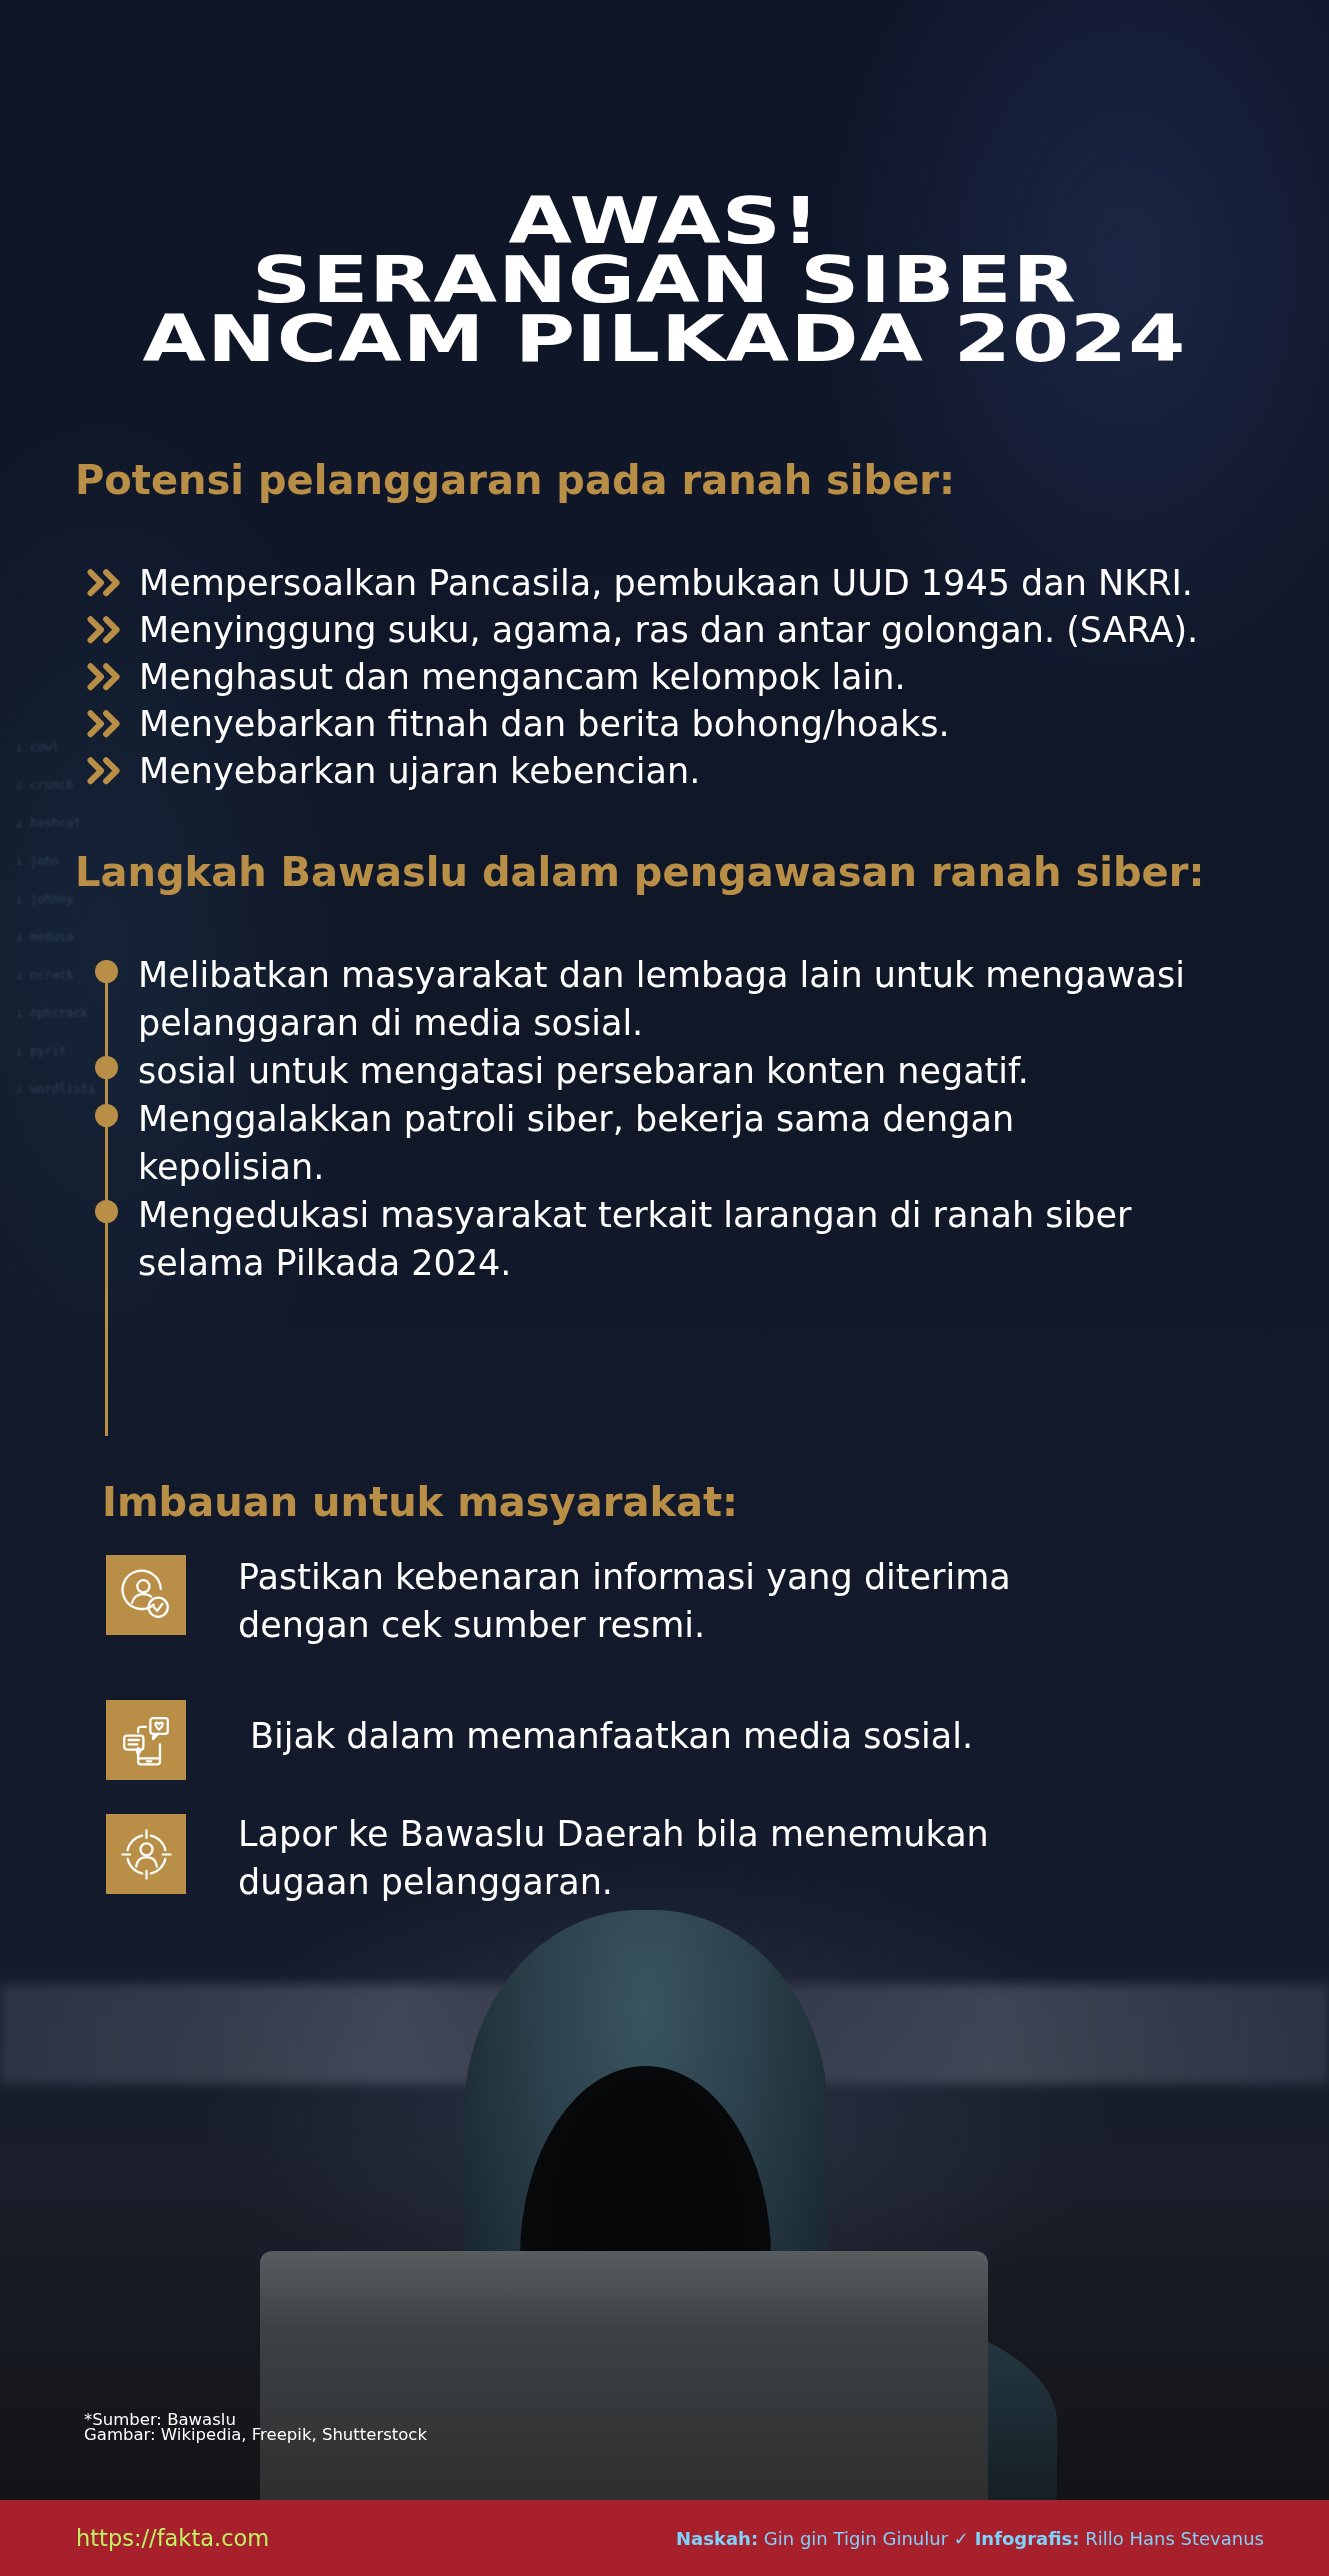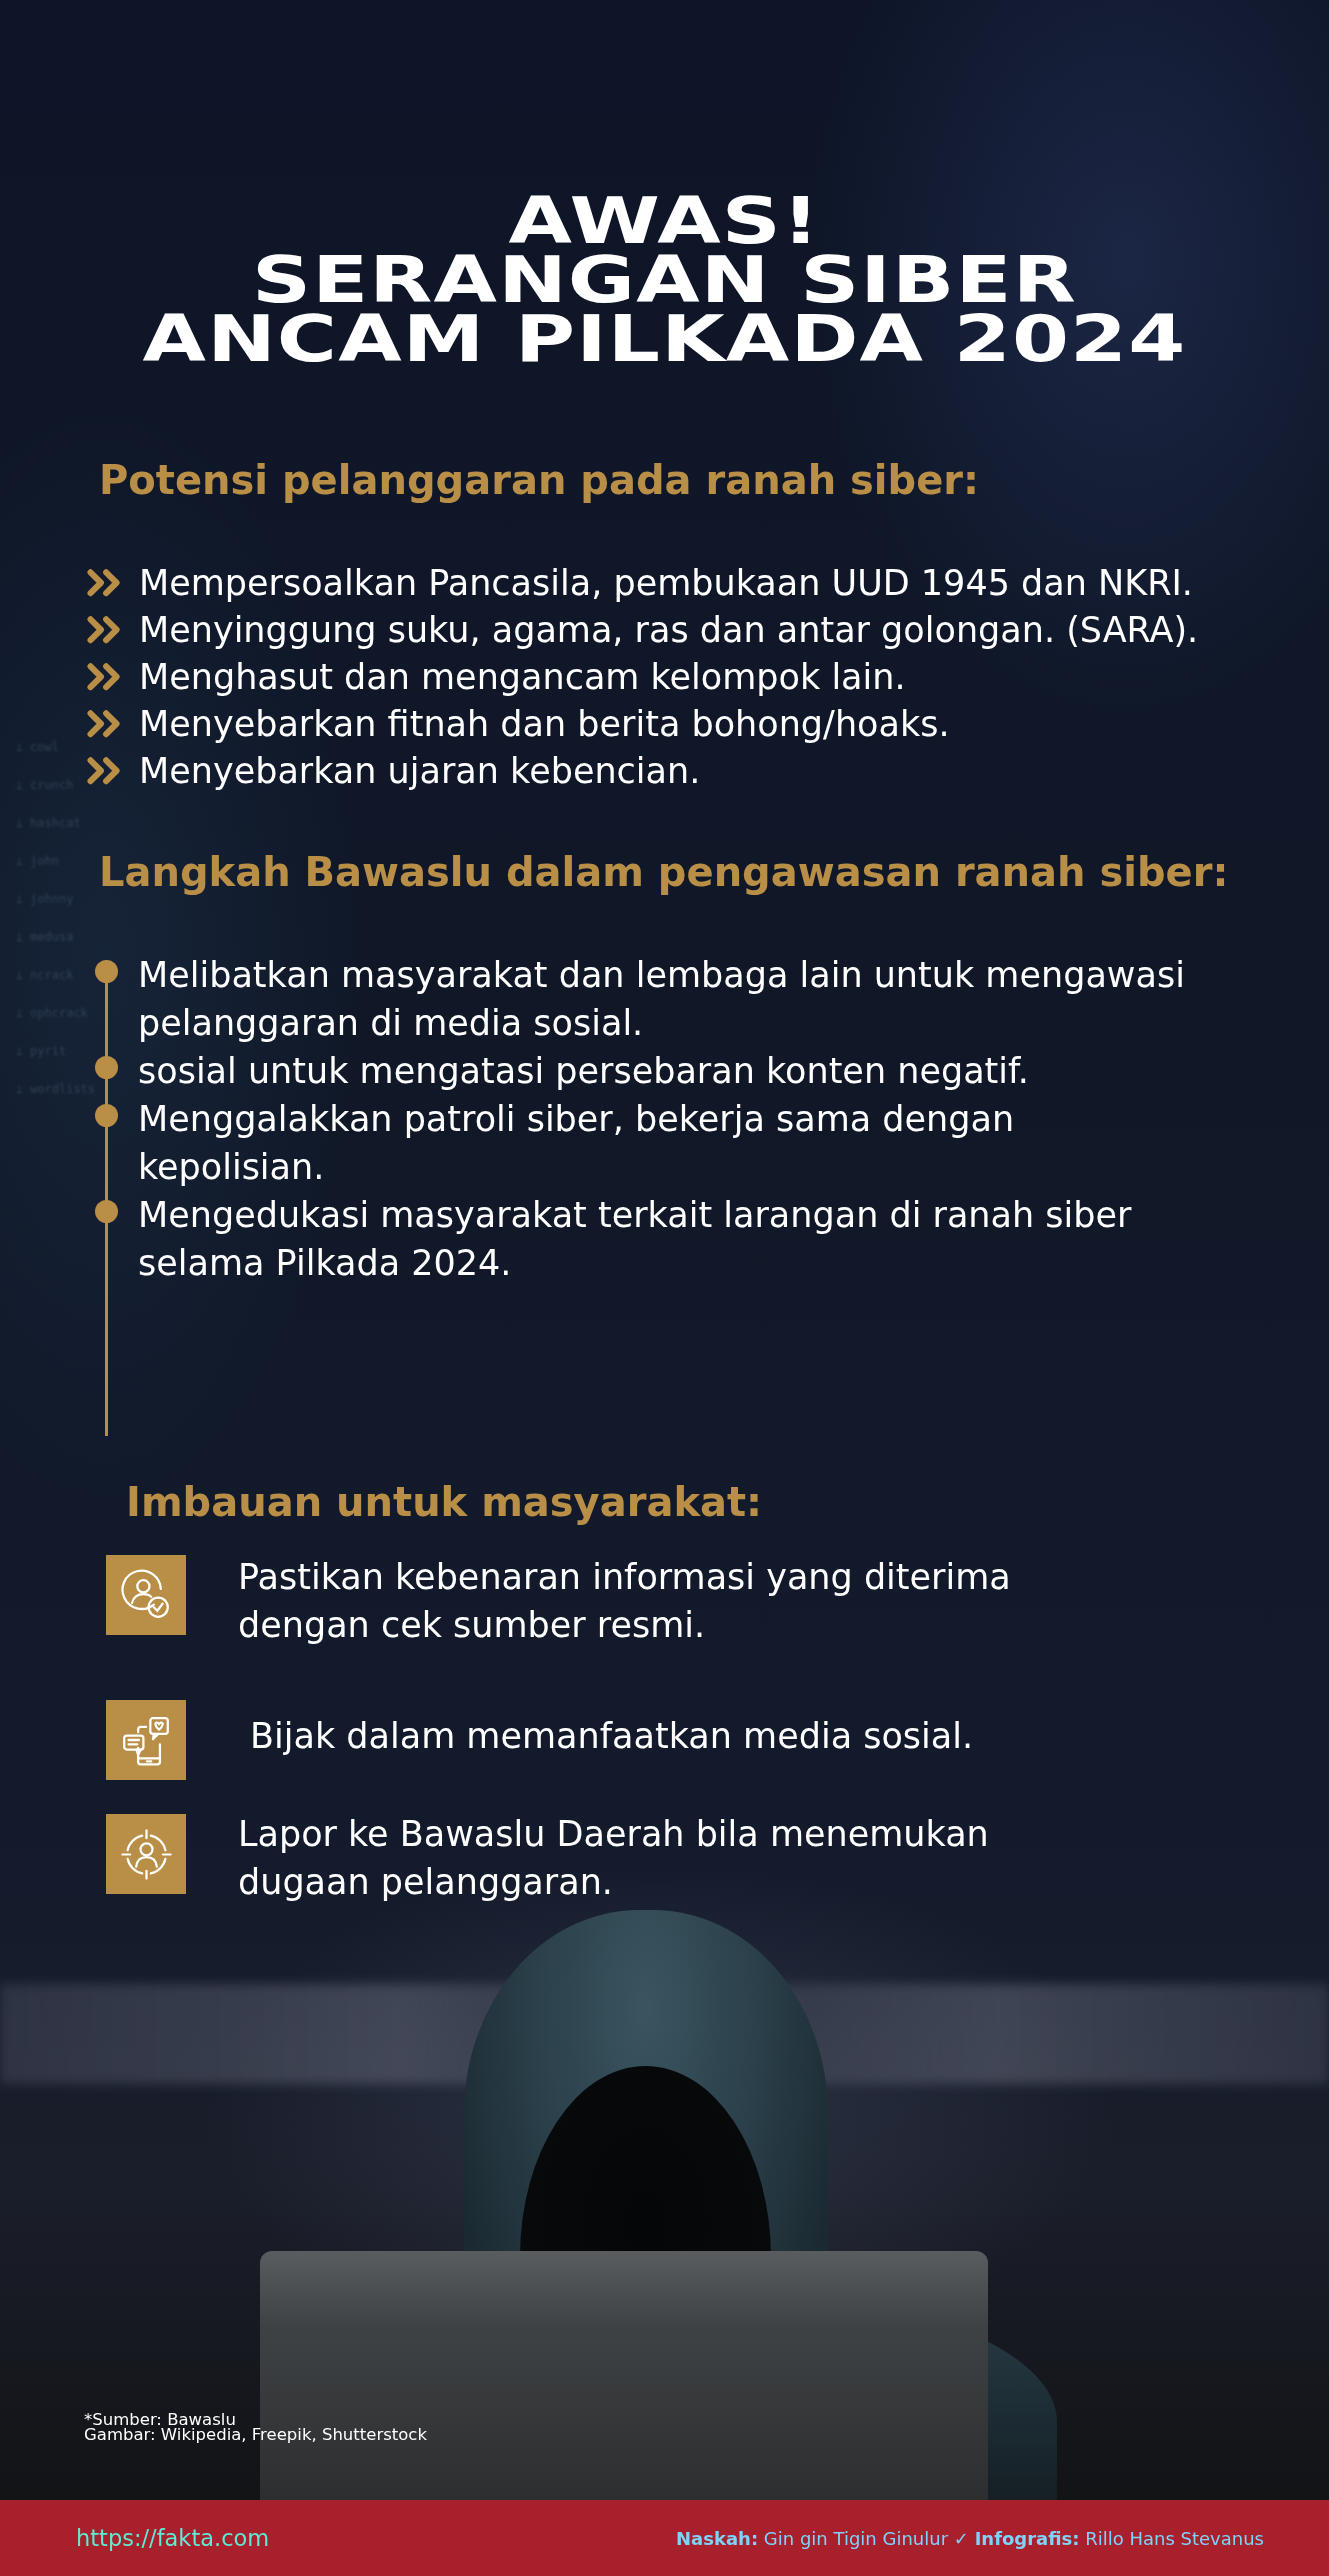--- a/index.html
+++ b/index.html
@@ -54,21 +54,21 @@
   .title {
     position: absolute; left: 0; top: 192px; width: 1329px; text-align: center;
     font-family: "DejaVu Sans", sans-serif; font-weight: bold; font-size: 64px;
     line-height: 59px; letter-spacing: 0.9px; color: #fff;
     transform: scaleX(1.28); transform-origin: center;
   }
   .title div { white-space: nowrap; }
 
   .h2 {
     position: absolute; font-family: "DejaVu Sans", sans-serif; font-weight: bold;
-    color: #b98f47; font-size: 40px; white-space: nowrap; margin-left: 24px;
+    color: #b98f47; font-size: 40px; white-space: nowrap;
   }
   .body-text { font-family: "DejaVu Sans", sans-serif; font-size: 35px; color: #fff; }
 
   .potensi-list { position: absolute; left: 87px; top: 559px; margin: 0; padding: 0; list-style: none; }
   .potensi-list li { height: 47px; display: flex; align-items: center; white-space: nowrap; }
   .chev { width: 40px; height: 29.5px; margin-right: 12px; flex: none; }
 
   .steps { position: absolute; left: 88px; top: 951px; width: 1196px; }
   .timeline-line { position: absolute; left: 17.3px; top: 17.3px; width: 2.6px; height: 468px; background: #b98f47; }
   .step { position: relative; padding-left: 50px; line-height: 48px; }
@@ -86,21 +86,21 @@
 
   .credits {
     position: absolute; left: 84px; top: 2413px; font-size: 16.5px; line-height: 14.7px; color: #fff;
     font-family: "DejaVu Sans", sans-serif;
   }
   .footer {
     position: absolute; left: 0; top: 2500px; width: 1329px; height: 76px; background: #a8202b;
     display: flex; align-items: center; justify-content: space-between; box-sizing: border-box;
     padding: 0 65px 0 76px;
   }
-  .footer-url { font-family: "DejaVu Sans", sans-serif; font-size: 22.5px; color: #5eead4; }
+  .footer-url { font-family: "DejaVu Sans", sans-serif; font-size: 22.5px; color: #bef264; }
   .footer-credit { font-family: "DejaVu Sans", sans-serif; font-size: 18px; color: #7dd3fc; white-space: nowrap; }
   .footer-credit b { font-weight: bold; }
 </style>
 </head>
 <body>
 
 <div class="bg"></div>
 
 <div class="code-col">
   <div>⊥ cowl</div>

